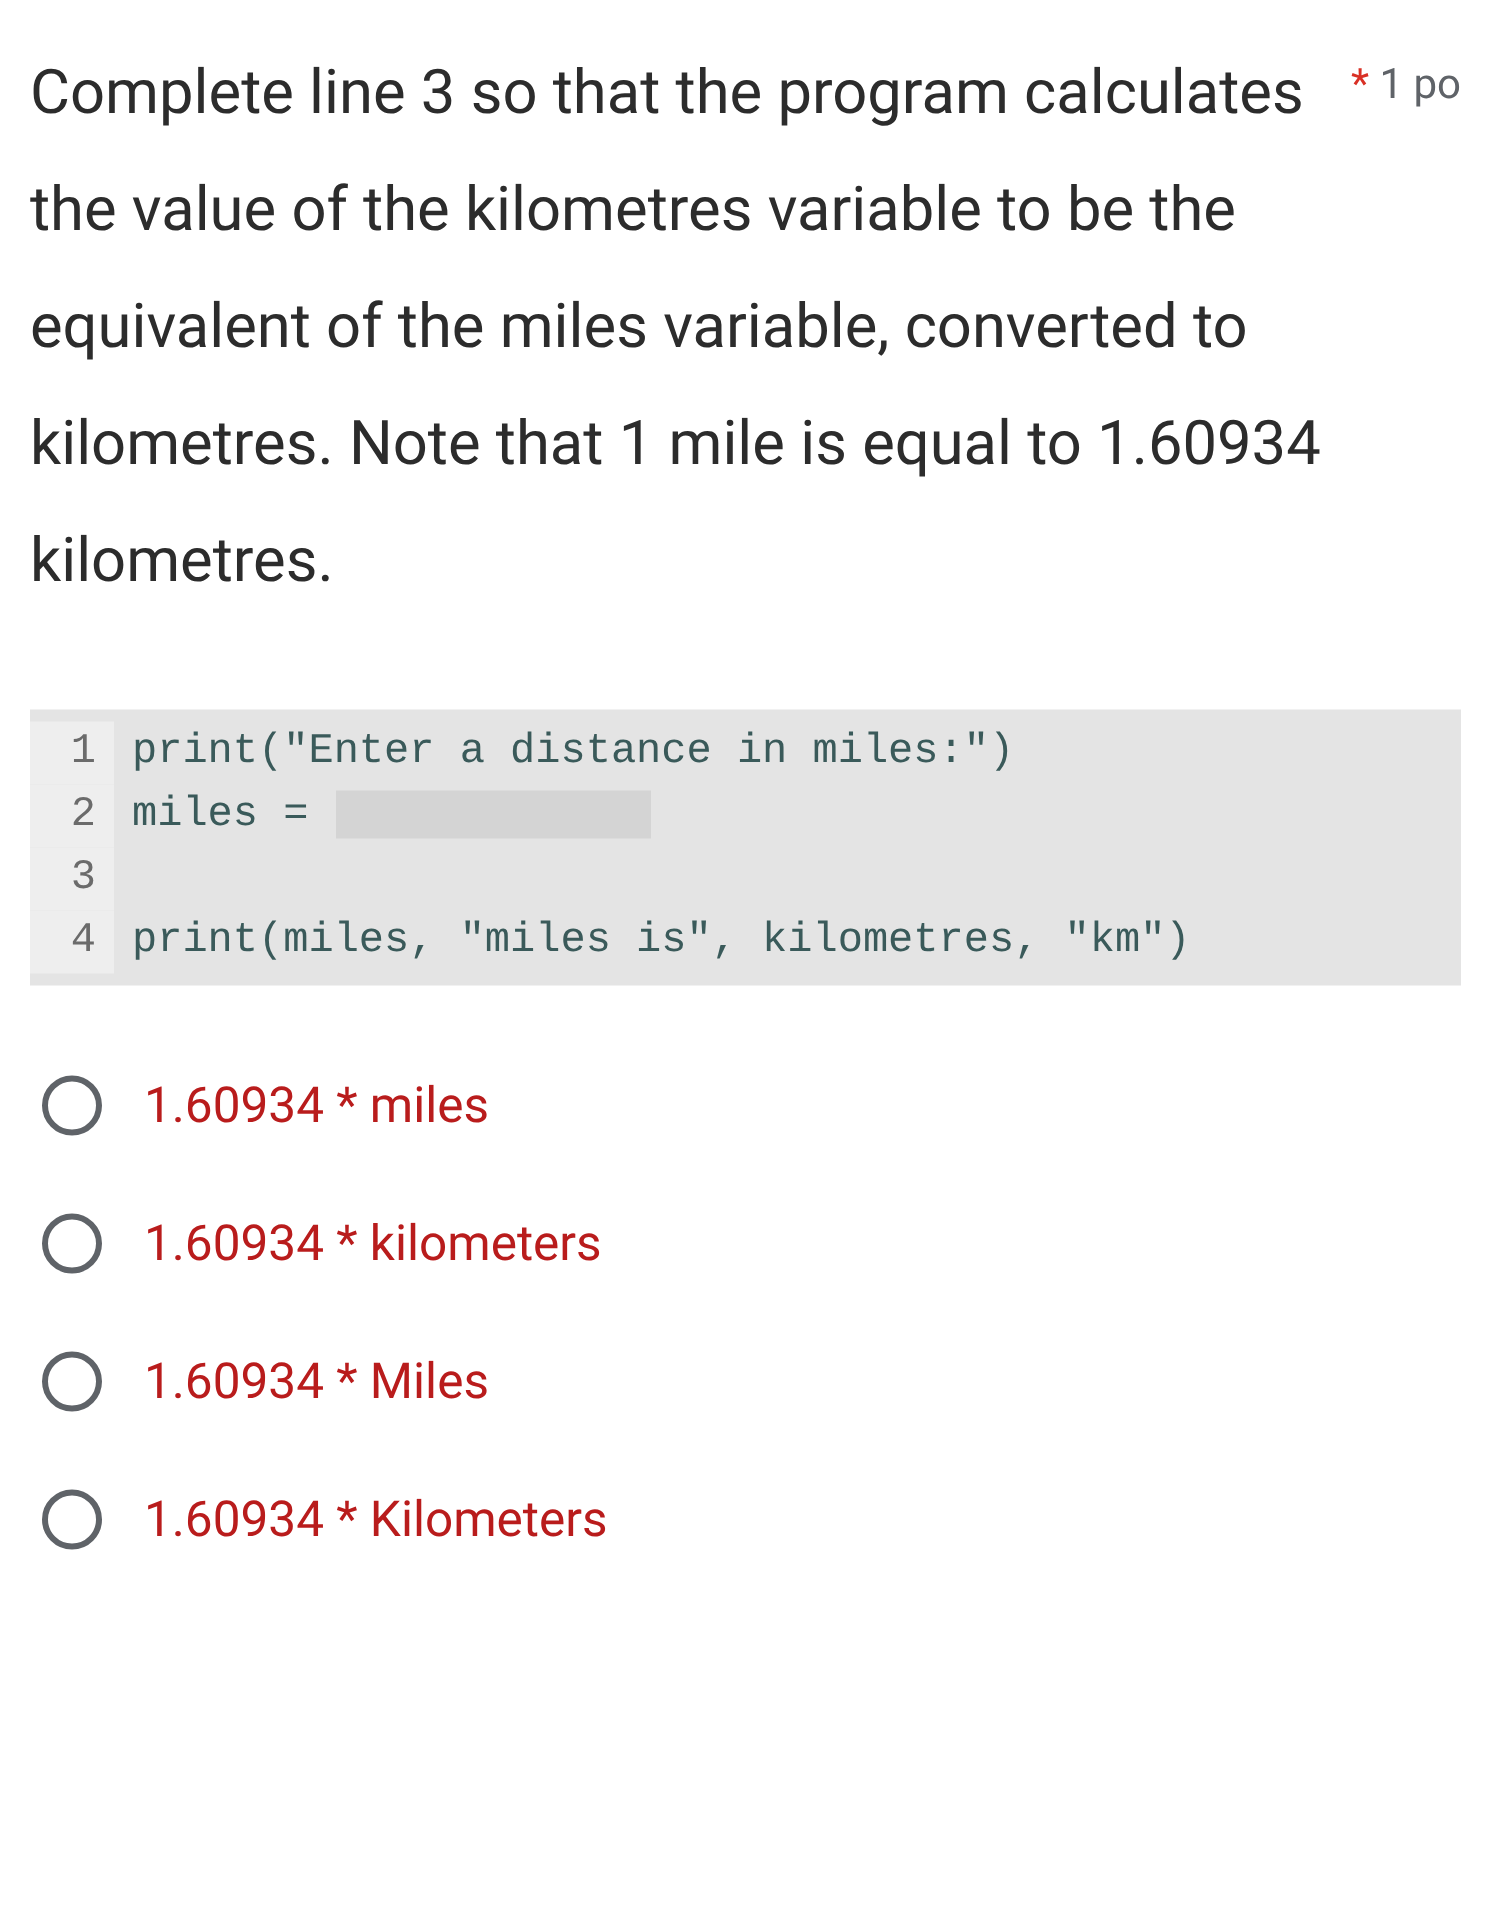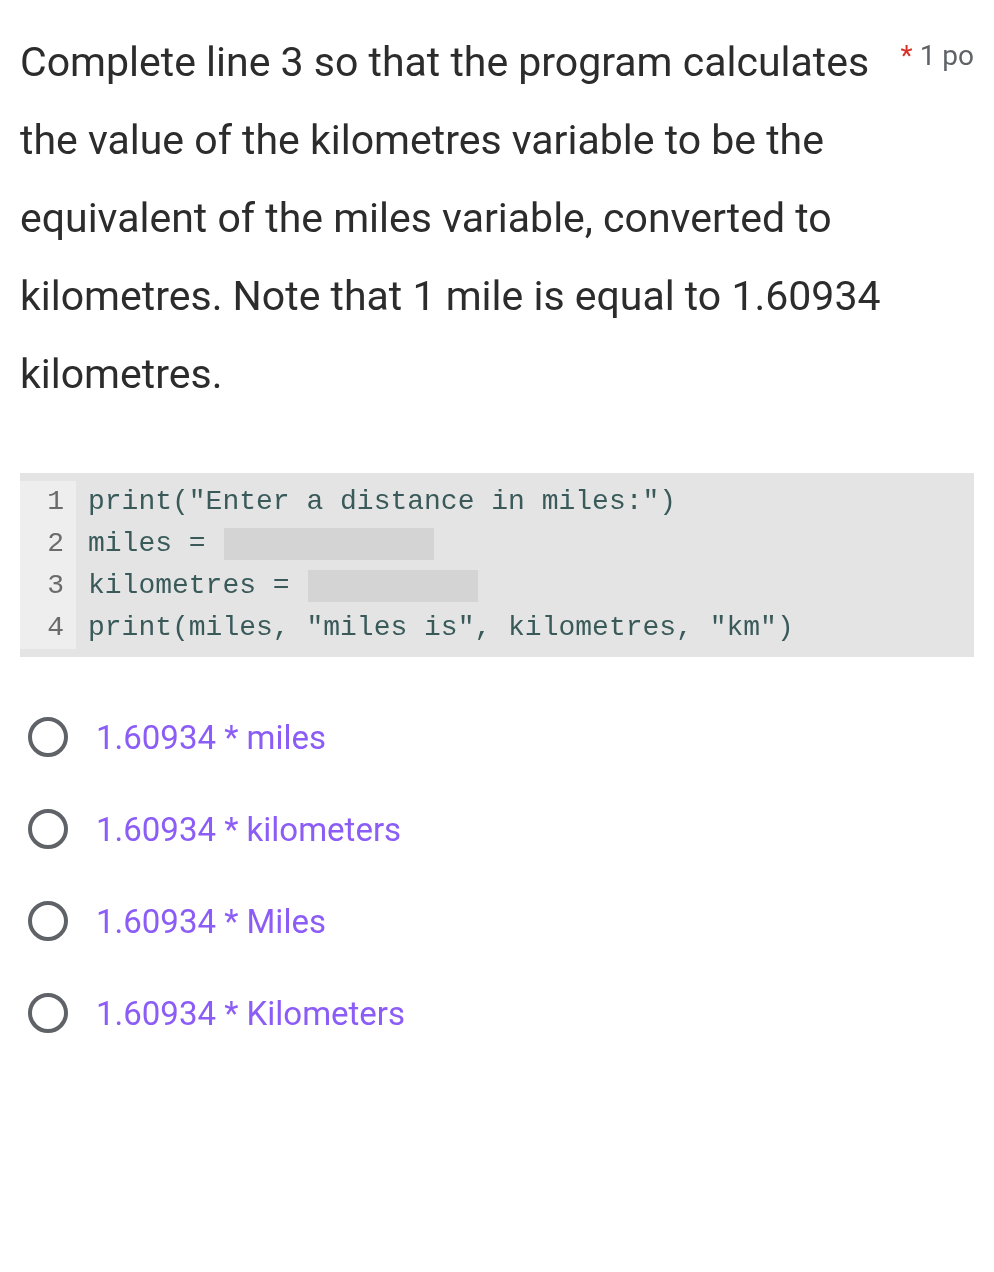--- a/index.html
+++ b/index.html
@@ -92,21 +92,21 @@
     }
     .radio-circle {
       width: 40px;
       height: 40px;
       border: 4px solid #5f6368;
       border-radius: 50%;
       flex-shrink: 0;
     }
     .option-label {
       font-size: 33px;
-      color: #8b5cf6;
+      color: #b91c1c;
     }
   </style>
 </head>
 <body>
 
 <div class="question-header">
   <div class="question-text">Complete line 3 so that the program calculates the value of the kilometres variable to be the equivalent of the miles variable, converted to kilometres. Note that 1 mile is equal to 1.60934 kilometres.</div>
   <div class="points-label">
     <span class="required-star">*</span>
     <span>1 po</span>
@@ -117,21 +117,20 @@
   <div class="code-line">
     <div class="line-gutter">1</div>
     <div class="line-content">print("Enter a distance in miles:")</div>
   </div>
   <div class="code-line">
     <div class="line-gutter">2</div>
     <div class="line-content"><span>miles = </span><span class="blank-box"></span></div>
   </div>
   <div class="code-line">
     <div class="line-gutter">3</div>
-    <div class="line-content"><span>kilometres = </span><span class="blank-box-short"></span></div>
   </div>
   <div class="code-line">
     <div class="line-gutter">4</div>
     <div class="line-content">print(miles, "miles is", kilometres, "km")</div>
   </div>
 </div>
 
 <div class="options">
   <div class="option">
     <div class="radio-circle"></div>

